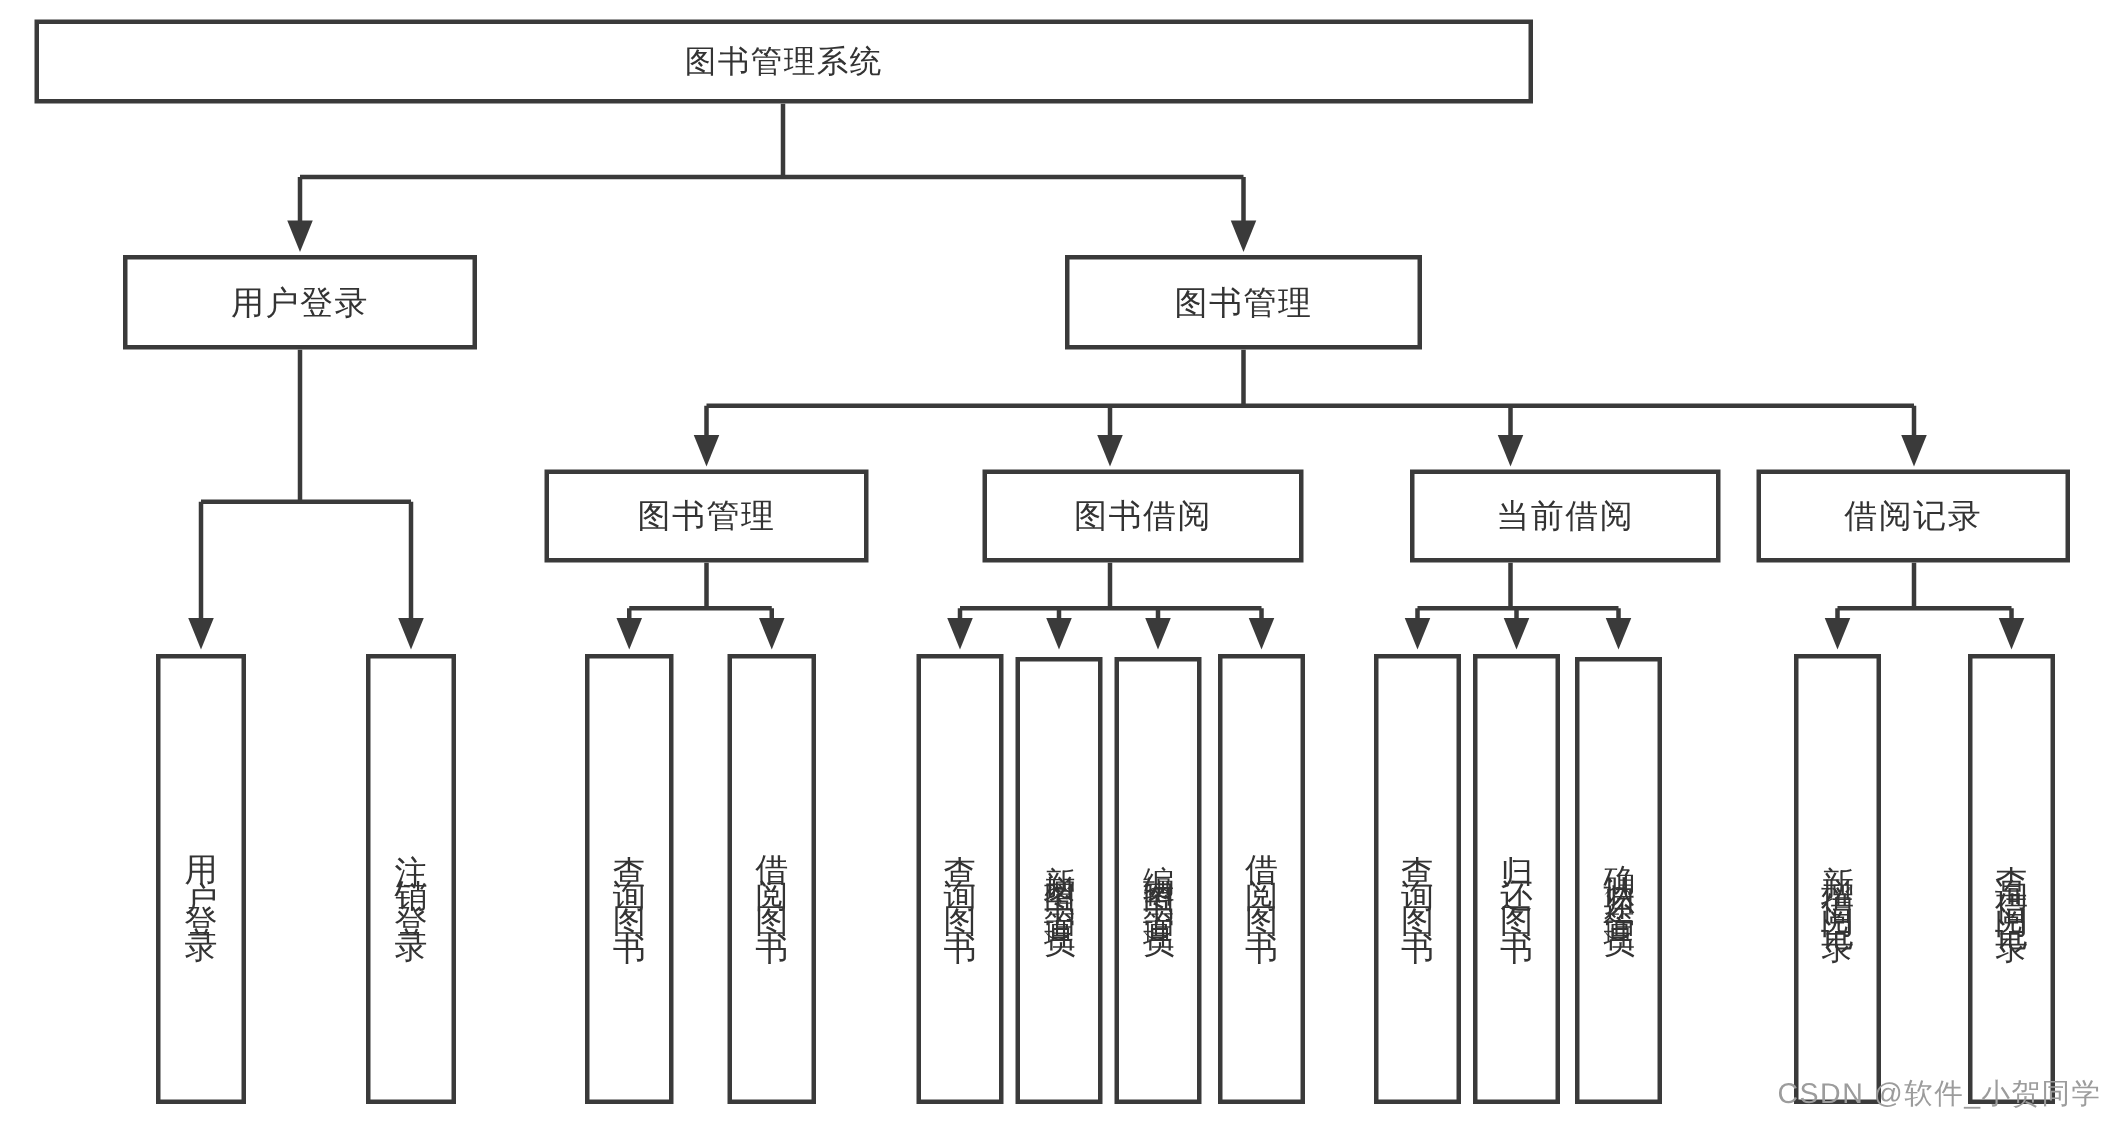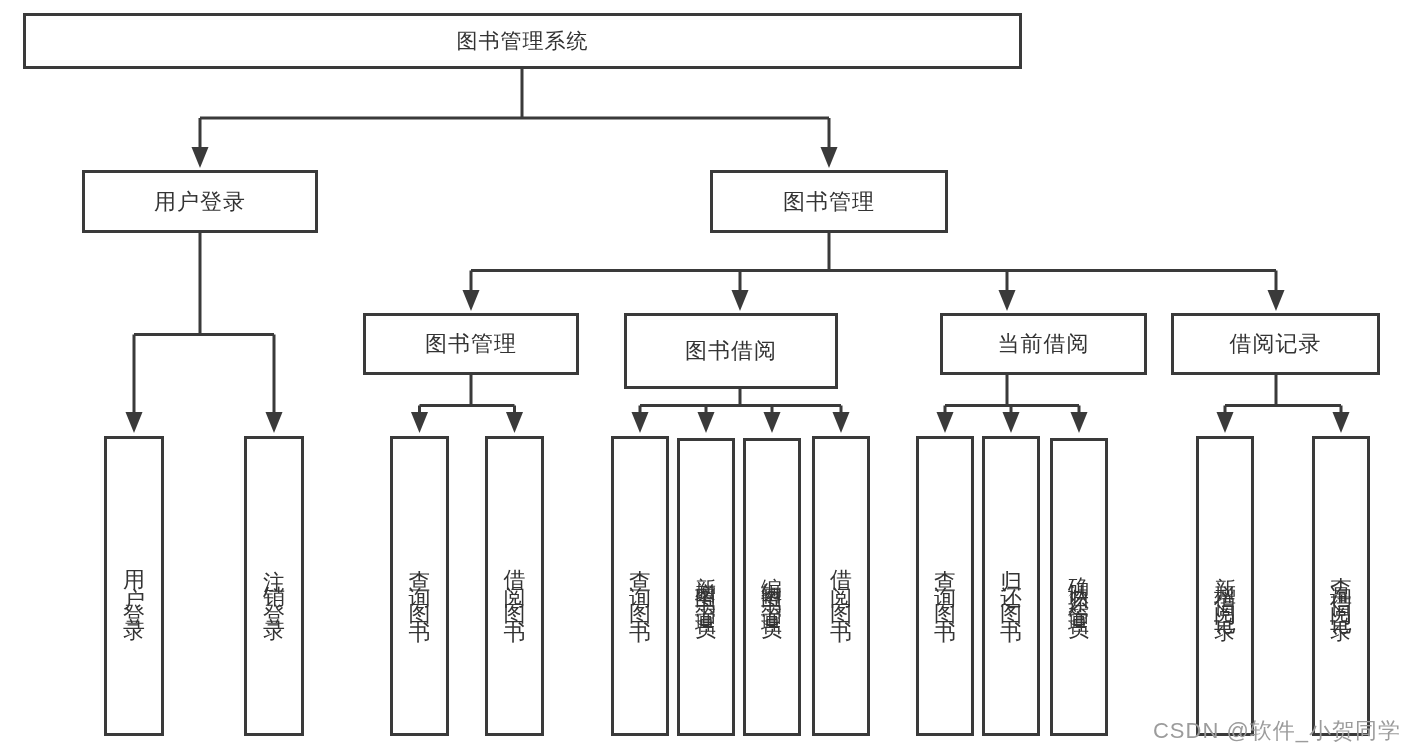--- a/index.html
+++ b/index.html
@@ -52,21 +52,21 @@
     line-height: 1;
     white-space: nowrap;
   }
   .v-box span.v-loose { letter-spacing: 17px; }
   .v-box span.v-mid   { letter-spacing: 9px;  }
   .v-box span.v-tight { letter-spacing: 6px; font-size: 21px; }
   .watermark {
     position: absolute;
     top: 716px;
     right: 4px;
-    font-size: 22px;
+    font-size: 19px;
     color: var(--watermark);
     letter-spacing: 1px;
     z-index: 5;
     white-space: nowrap;
   }
 </style>
 </head>
 <body>
 
 <div class="canvas">
@@ -136,21 +136,21 @@
   <div class="box h-box" style="left:82px;top:170px;width:236px;height:63px">
     <span>用户登录</span>
   </div>
   <div class="box h-box" style="left:710px;top:170px;width:238px;height:63px">
     <span>图书管理</span>
   </div>
 
   <div class="box h-box" style="left:363px;top:313px;width:216px;height:62px">
     <span>图书管理</span>
   </div>
-  <div class="box h-box" style="left:624px;top:313px;width:214px;height:76px">
+  <div class="box h-box" style="left:655px;top:313px;width:214px;height:62px">
     <span>图书借阅</span>
   </div>
   <div class="box h-box" style="left:940px;top:313px;width:207px;height:62px">
     <span>当前借阅</span>
   </div>
   <div class="box h-box" style="left:1171px;top:313px;width:209px;height:62px">
     <span>借阅记录</span>
   </div>
 
   <div class="box v-box" style="left:104px;top:436px;width:60px;height:300px">

